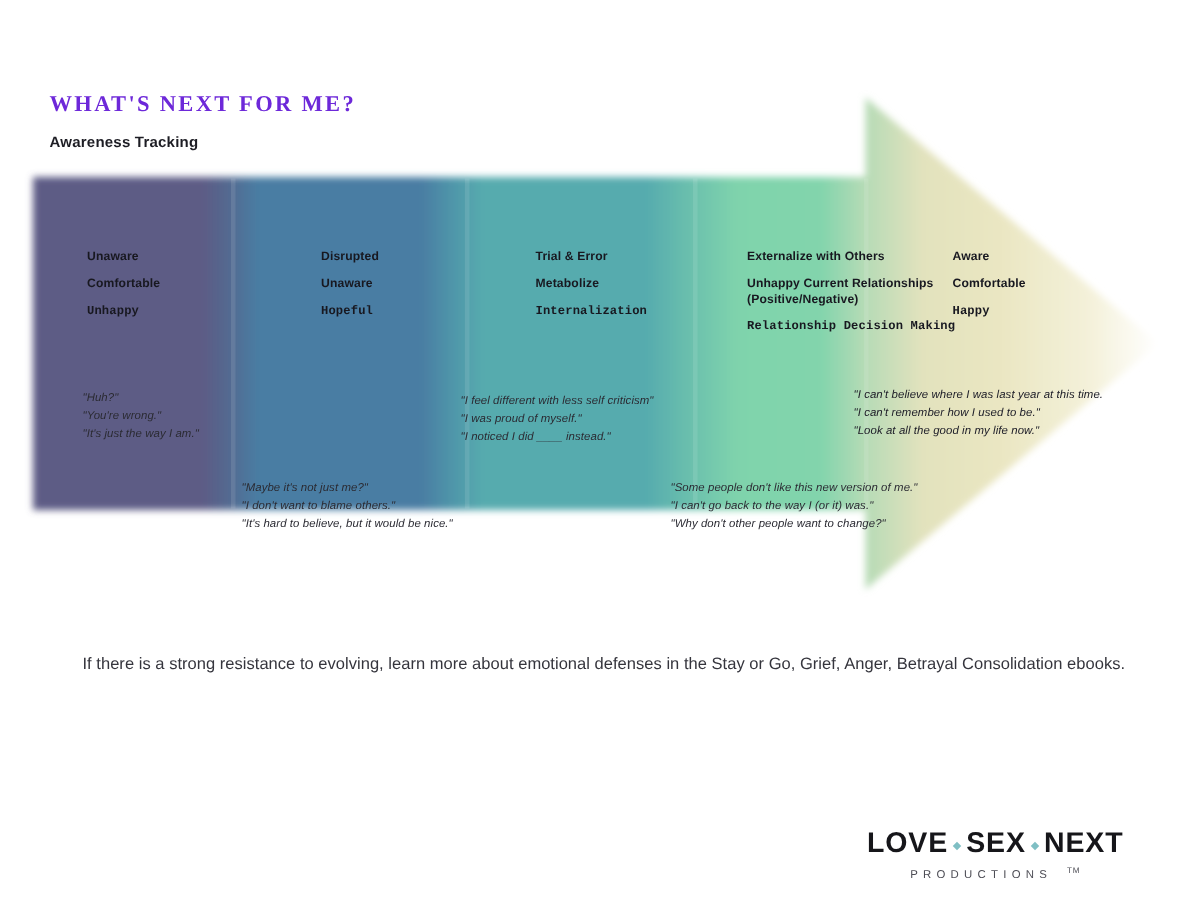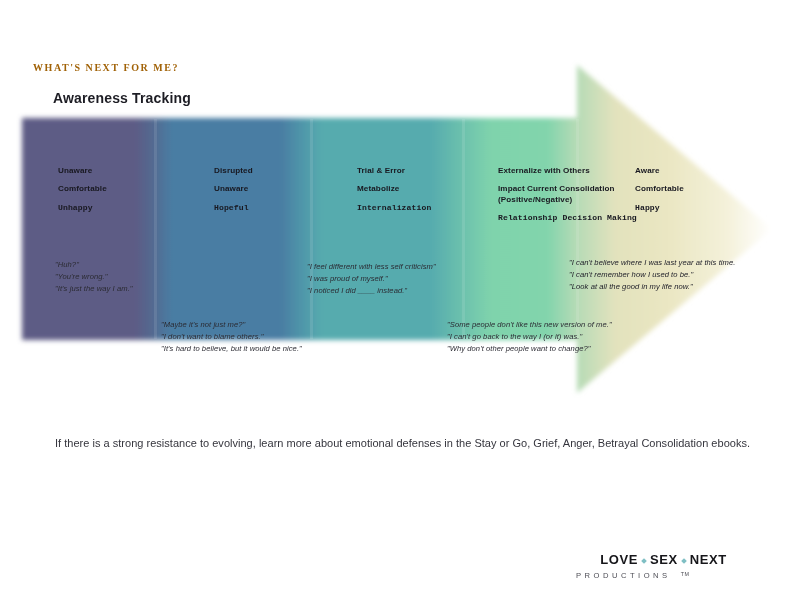--- a/index.html
+++ b/index.html
@@ -16,36 +16,35 @@
     font-family: "Liberation Sans", sans-serif;
     color: #1c1c22;
   }
 
   
   .page-title {
     position: absolute;
     left: 33px;
     top: 62px;
     font-family: "Liberation Serif", serif;
-    font-size: 10px;
+    font-size: 15px;
     font-weight: 700;
     letter-spacing: 1.55px;
-    color: #a16207;
+    color: #6d28d9;
     white-space: nowrap;
   }
   .page-subtitle {
     position: absolute;
     left: 33px;
     top: 90px;
-    font-size: 14px;
+    font-size: 10px;
     font-weight: 700;
     letter-spacing: 0.15px;
     color: #1d1d24;
     white-space: nowrap;
-    margin-left: 20px;
   }
 
   
   .arrow-wrap {
     position: absolute;
     left: 0px;
     top: 55px;
     width: 794px;
     height: 350px;
   }
@@ -111,21 +110,21 @@
 
   
   .logo {
     position: absolute;
     left: 576px;
     top: 552px;
     width: 175px;
     text-align: center;
   }
   .logo-main {
-    font-size: 13px;
+    font-size: 19px;
     font-weight: 700;
     letter-spacing: 0.6px;
     color: #16161a;
     display: flex;
     align-items: center;
     justify-content: center;
     gap: 3px;
     white-space: nowrap;
   }
   .logo-dot {
@@ -138,20 +137,21 @@
     position: relative;
     top: 1px;
   }
   .logo-sub {
     margin-top: 4px;
     font-size: 7.6px;
     letter-spacing: 3.5px;
     color: #4d4d55;
     display: flex;
     align-items: flex-start;
+    justify-content: center;
     white-space: nowrap;
   }
   .logo-tm {
     font-size: 5.4px;
     letter-spacing: 0.5px;
     margin-left: 10px;
     position: relative;
     top: 0px;
     color: #4d4d55;
   }
@@ -243,21 +243,21 @@
     <div class="hl">Internalization</div>
   </div>
   <div class="quotes" id="q2">
     <div>"I feel different with less self criticism"</div>
     <div>"I was  proud of myself."</div>
     <div>"I noticed I did ____ instead."</div>
   </div>
 
   <div class="headings" id="h3">
     <div class="hl">Externalize with Others</div>
-    <div class="hl">Impact Current Consolidation
+    <div class="hl">Unhappy Current Relationships
 (Positive/Negative)</div>
     <div class="hl">Relationship Decision Making</div>
   </div>
   <div class="quotes" id="q3">
     <div>"Some people don't like this new version of me."</div>
     <div>"I can't go back to the way I (or it) was."</div>
     <div>"Why don't other people want to change?"</div>
   </div>
 
   <div class="headings" id="h4">

